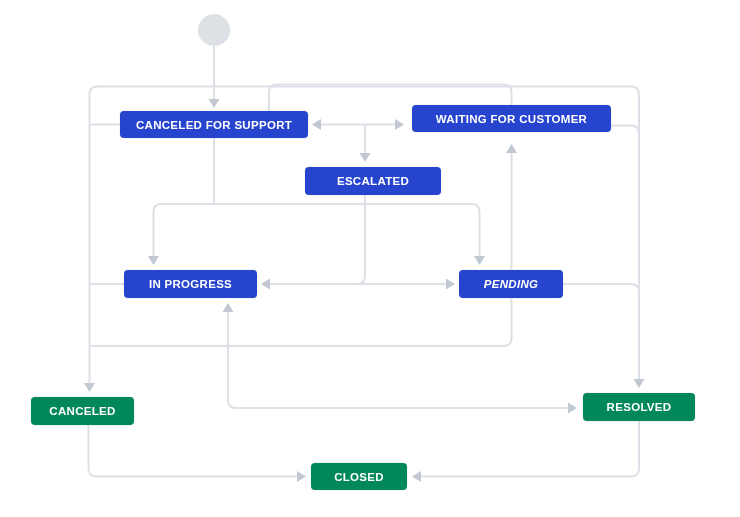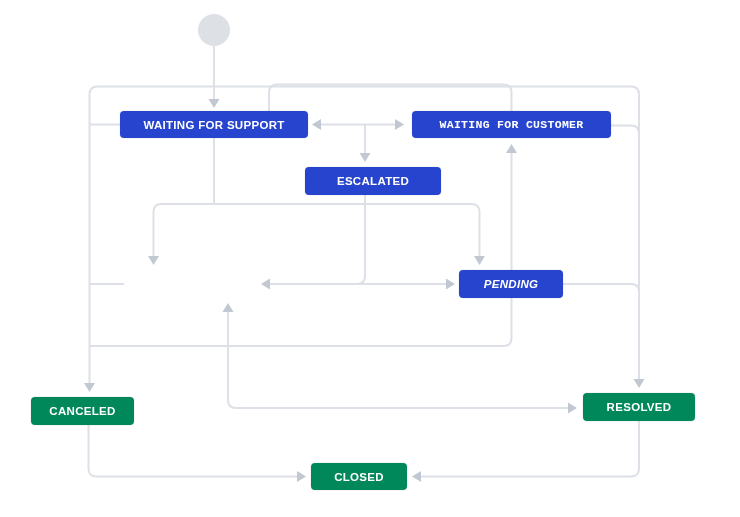--- a/index.html
+++ b/index.html
@@ -104,31 +104,34 @@
 
     <g>
       <path d="M639 421 V468.5 Q639 476.5 631 476.5 H421"></path>
       <polygon points="421,471 421,482 412,476.5"></polygon>
     </g>
   </svg>
 
   <div class="start-node" style="left:198px;top:14px;width:32px;height:32px;"></div>
 
   <div class="node c-blue" style="left:120px;top:111px;width:188px;height:27px;">
-    <span>WAITING FOR SUPPORT</span>
+    <span>CANCELED FOR SUPPORT</span>
   </div>
 
-  <div class="node c-blue" style="left:412px;top:111px;width:199px;height:27px;font-family:Liberation Mono, monospace;">
+  <div class="node c-blue" style="left:412px;top:105px;width:199px;height:27px;">
     <span>WAITING FOR CUSTOMER</span>
   </div>
 
   <div class="node c-blue" style="left:305px;top:167px;width:136px;height:28px;">
     <span>ESCALATED</span>
   </div>
 
+  <div class="node c-blue" style="left:124px;top:270px;width:133px;height:28px;">
+    <span>IN PROGRESS</span>
+  </div>
 
   <div class="node c-blue" style="left:459px;top:270px;width:104px;height:28px;font-style:italic;">
     <span>PENDING</span>
   </div>
 
   <div class="node c-green" style="left:31px;top:397px;width:103px;height:28px;">
     <span>CANCELED</span>
   </div>
 
   <div class="node c-green" style="left:583px;top:393px;width:112px;height:28px;">

